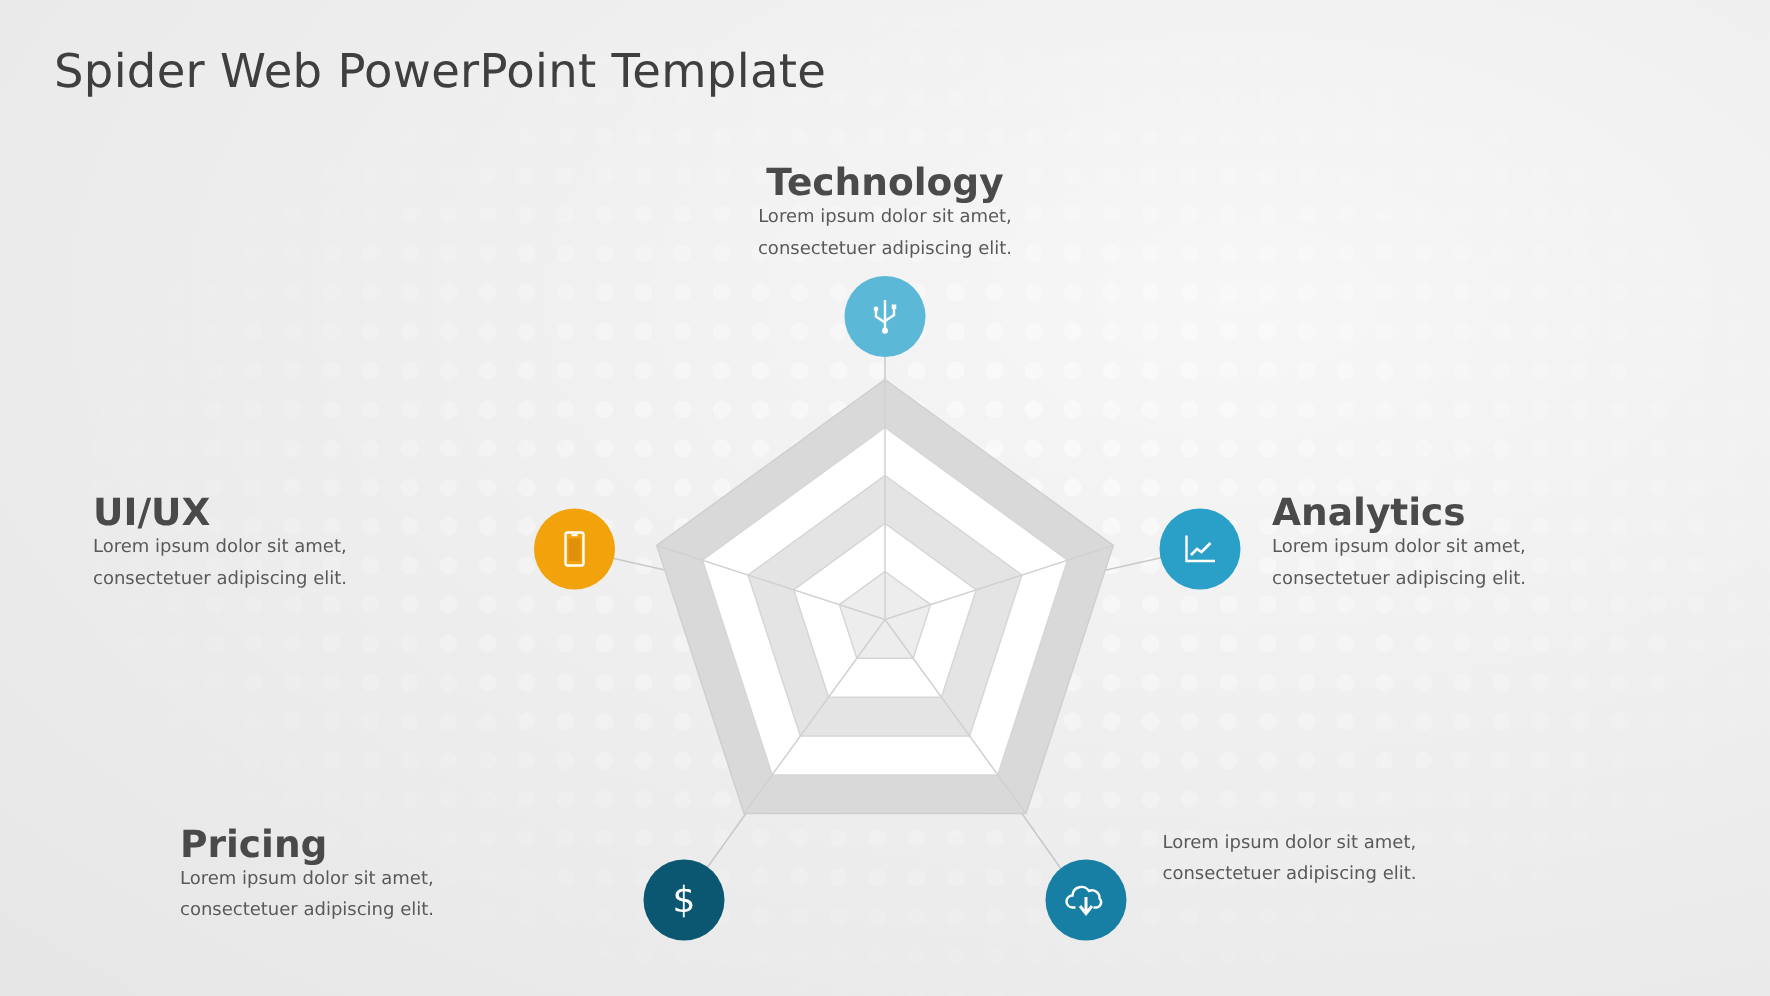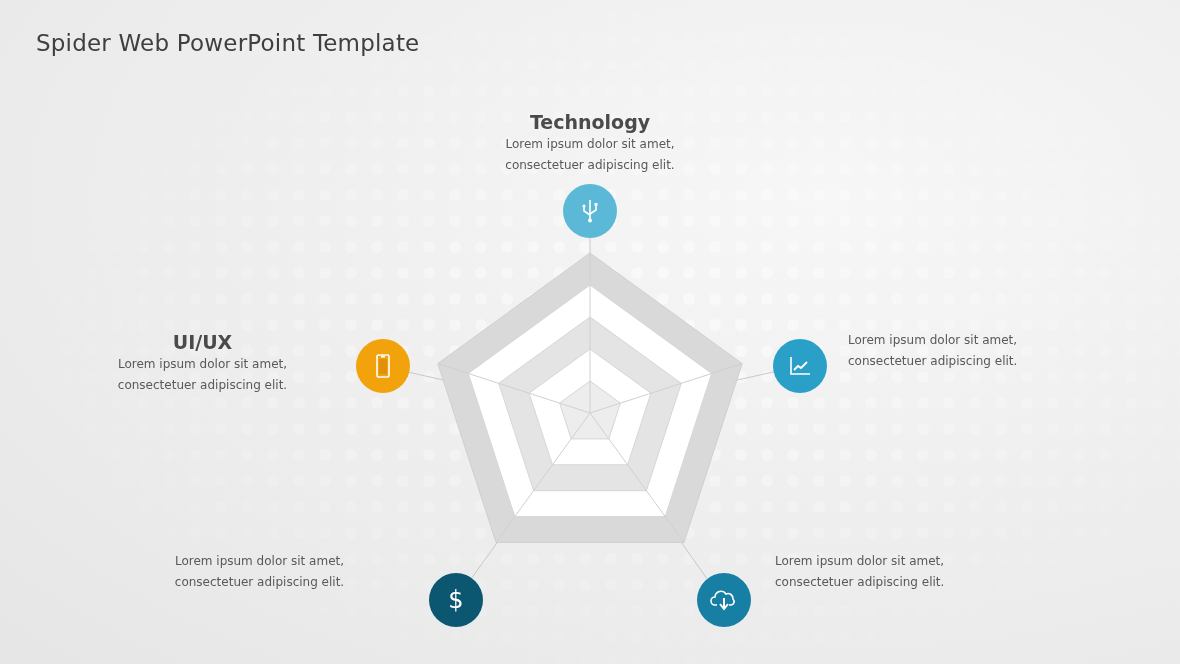--- a/index.html
+++ b/index.html
@@ -3,28 +3,28 @@
 <meta charset="utf-8">
 <style>
   html, body { margin:0; padding:0; }
   body {
     width:1180px; height:664px; position:relative; overflow:hidden;
     font-family: "DejaVu Sans", sans-serif;
     background: radial-gradient(ellipse at 70% 30%, #f7f7f7 0%, #efefef 45%, #e6e6e6 100%);
   }
   .dots { position:absolute; inset:0; }
   .title {
-    position:absolute; left:36px; top:30px; font-size:23px; color:#3f3f3f;
+    position:absolute; left:36px; top:30px; font-size:31px; color:#3f3f3f;
     font-family: "DejaVu Sans", sans-serif; letter-spacing:0.2px;
   }
   .block { position:absolute; color:#555; }
-  .block .h { font-weight:bold; font-size:19px; color:#4a4a4a; line-height:24px; }
+  .block .h { font-weight:bold; font-size:25px; color:#4a4a4a; line-height:24px; }
   .block .d { font-size:12px; line-height:21px; color:#595959; }
   .center { text-align:center; }
-  .right { text-align:center; }
+  .right { text-align:left; }
   .left { text-align:left; }
   .icon {
     position:absolute; width:54px; height:54px; border-radius:50%;
     display:flex; align-items:center; justify-content:center;
   }
   svg.web { position:absolute; left:0; top:0; }
 </style>
 </head>
 <body>
 
@@ -88,36 +88,38 @@
   </svg>
 </div>
 
 <div class="icon" style="left:773px; top:339px; background:#2aa0c8;">
   <svg width="24" height="22" viewBox="0 0 24 22">
     <path d="M3 2 V19 H22" stroke="#fff" stroke-width="1.6" fill="none"></path>
     <path d="M6 15 L10 11 L13 13 L19 7" stroke="#fff" stroke-width="1.8" fill="none"></path>
   </svg>
 </div>
 <div class="block left" style="left:848px; top:330px; width:280px;">
+  <div class="h">Analytics</div>
   <div class="d">Lorem ipsum dolor sit amet,</div>
   <div class="d">consectetuer adipiscing elit.</div>
 </div>
 
 <div class="icon" style="left:697px; top:573px; background:#167fa3;">
   <svg width="28" height="24" viewBox="0 0 28 24">
     <path d="M7 17 H5 a4 4 0 0 1 0-8 a6 6 0 0 1 11-3 a5 5 0 0 1 7 5 a3.5 3.5 0 0 1-2 6 h-2" stroke="#fff" stroke-width="1.6" fill="none"></path>
     <path d="M14 10 V20 M10 16 L14 21 L18 16" stroke="#fff" stroke-width="2" fill="none"></path>
   </svg>
 </div>
 <div class="block left" style="left:775px; top:551px; width:280px;">
   <div class="d">Lorem ipsum dolor sit amet,</div>
   <div class="d">consectetuer adipiscing elit.</div>
 </div>
 
 <div class="block right" style="left:120px; top:551px; width:279px;">
+  <div class="h">Pricing</div>
   <div class="d">Lorem ipsum dolor sit amet,</div>
   <div class="d">consectetuer adipiscing elit.</div>
 </div>
 <div class="icon" style="left:429px; top:573px; background:#0b5670; color:#fff; font-size:24px;">
   <span>$</span>
 </div>
 
 <div class="block right" style="left:62px; top:330px; width:281px;">
   <div class="h">UI/UX</div>
   <div class="d">Lorem ipsum dolor sit amet,</div>

